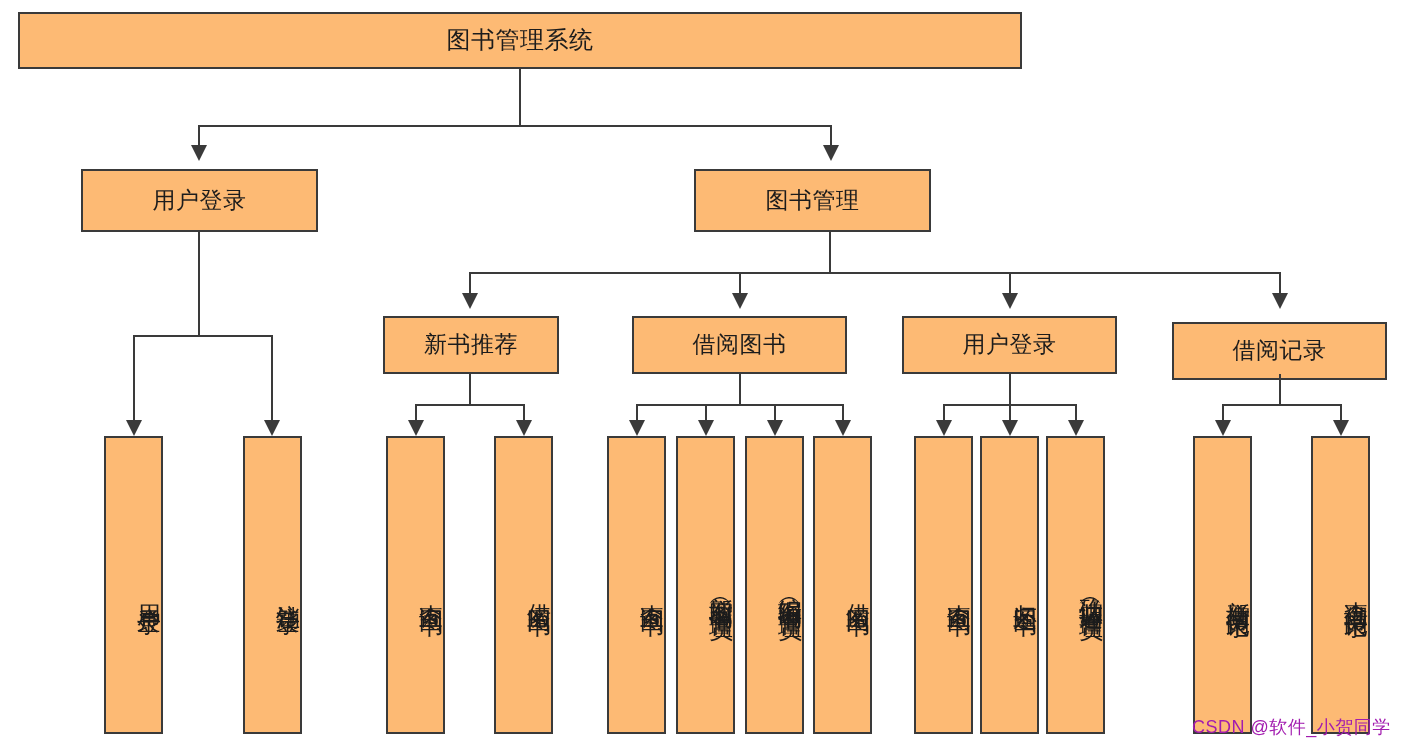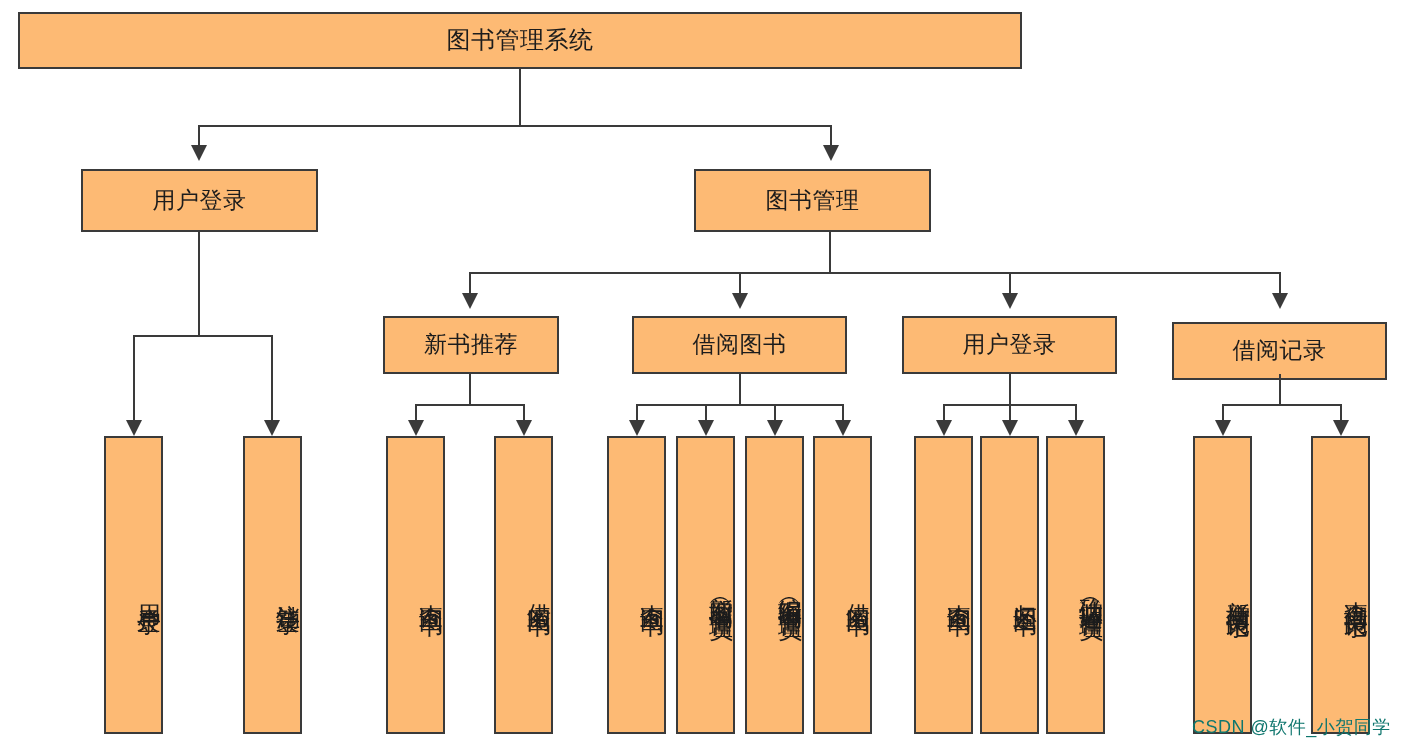--- a/index.html
+++ b/index.html
@@ -70,21 +70,21 @@
     height: 0;
     border-left: 8px solid transparent;
     border-right: 8px solid transparent;
     border-top: 16px solid #3a3a3a;
   }
 
   
   .watermark {
     position: absolute;
     font-size: 18px;
-    color: #0f766e;
+    color: #a21caf;
     white-space: nowrap;
     letter-spacing: 0.5px;
   }
 </style>
 </head>
 <body>
 
 <div id="canvas">
 
   <div class="node root horiz" style="left:18px; top:12px; width:1004px; height:57px;">

